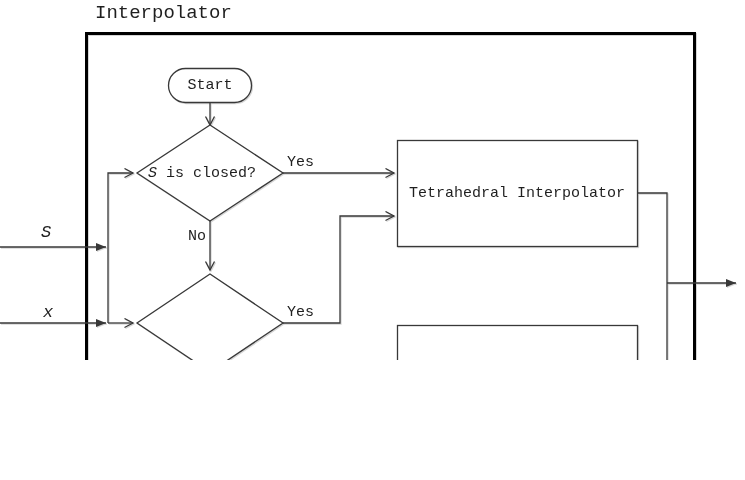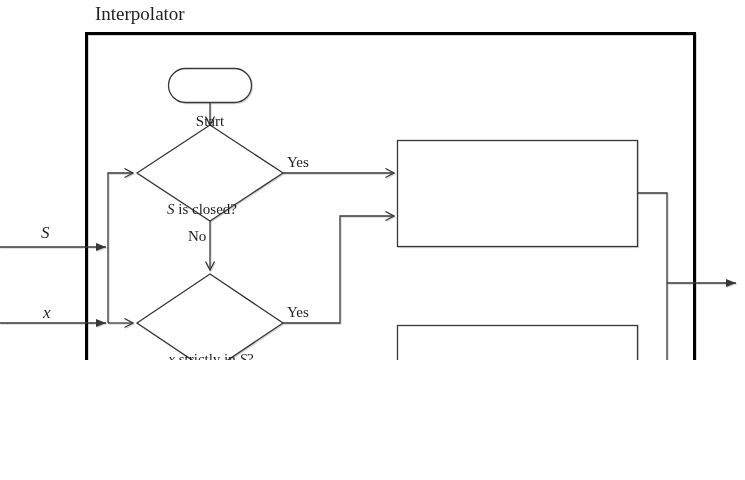--- a/index.html
+++ b/index.html
@@ -6,38 +6,38 @@
     --line:#383838;
     --border:#000000;
     --bg:#ffffff;
     --text:#1f1f1f;
   }
   html,body{margin:0;padding:0;background:var(--bg);}
   .stage{
     position:relative;
     width:745px;height:360px;
     background:var(--bg);
-    font-family:Liberation Serif, serif;
+    font-family:Liberation Mono, monospace;
     color:var(--text);
     overflow:hidden;
   }
   .stage svg{position:absolute;left:0;top:0;
     filter:drop-shadow(1.2px 1.2px 0px #d6d6d6);}
   .ln{stroke:var(--line);stroke-width:1.3;fill:none;}
   .shape{stroke:var(--line);stroke-width:1.3;fill:var(--bg);}
   .outer{stroke:var(--border);stroke-width:3;fill:none;}
   .solidhead{fill:var(--line);stroke:none;}
   .label{
     position:absolute;
     font-size:15px;
     line-height:1.15;
     white-space:pre;
     color:var(--text);
   }
-  .center{transform:translate(-50%,-50%);margin-top:36px;}
+  .center{transform:translate(-50%,-50%);}
   .title{font-size:19px;}
   .var{font-style:italic;font-size:17px;}
 </style>
 </head>
 <body>
 
 <div class="stage">
 
   <svg width="745" height="480" viewBox="0 0 745 480">
     <defs>
@@ -85,22 +85,22 @@
 
     <rect x="397.5" y="325.5" width="240" height="107" class="shape"></rect>
   </svg>
 
   <div class="label title" style="left:95px;top:3px">Interpolator</div>
 
   <div class="label center" style="left:210px;top:86px">Start</div>
 
   <div class="label center" style="left:202px;top:174px"><i>S</i><span> is closed?</span></div>
 
-  <div class="label center" style="left:211px;top:324px"><i>x</i><span> strictly in </span><i>S</i><span>?</span></div>
 
+  <div class="label center" style="left:517px;top:194px">Tetrahedral Interpolator</div>
 
 
   <div class="label" style="left:287px;top:154px">Yes</div>
   <div class="label" style="left:188px;top:228px">No</div>
   <div class="label" style="left:287px;top:304px">Yes</div>
   <div class="label" style="left:182px;top:375px">No</div>
 
   <div class="label var" style="left:41px;top:223px">S</div>
   <div class="label var" style="left:43px;top:303px">x</div>
 

